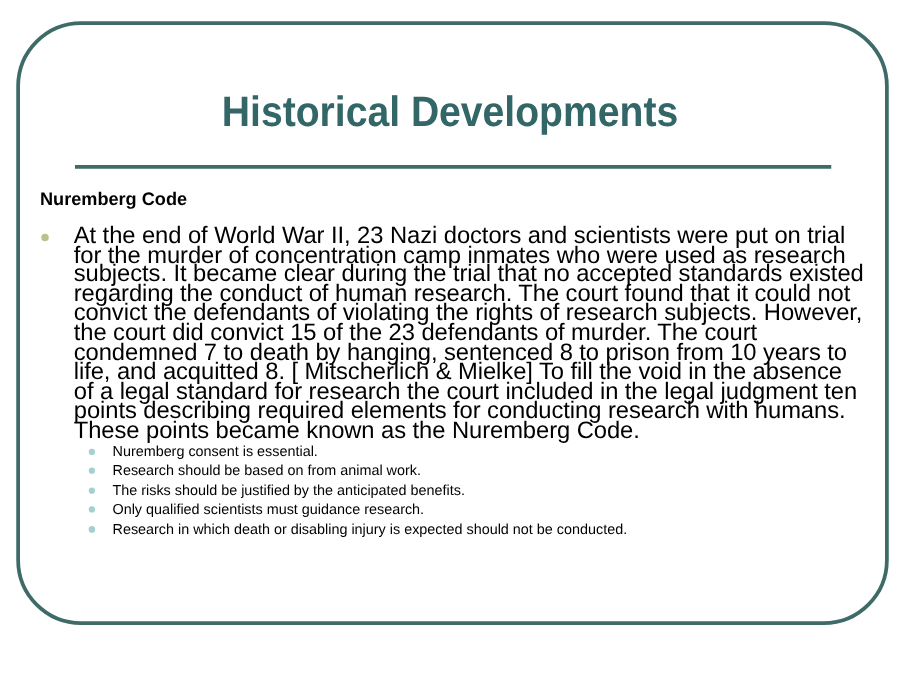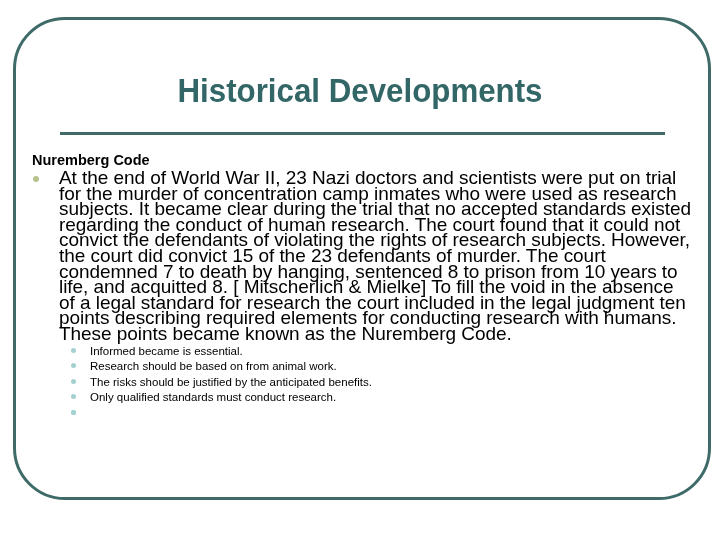--- a/index.html
+++ b/index.html
@@ -22,21 +22,21 @@
     }
     .rule {
       position: absolute; left: 60px; top: 132px; width: 605px; height: 3px;
       background: #3e6b68;
     }
     .content {
       position: absolute; left: 32px; top: 152px; width: 660px;
       color: #000; 
     }
     .heading {
-      font-weight: bold; font-size: 14.5px; line-height: 17px; margin: 0 0 1px 0;
+      font-weight: bold; font-size: 14.5px; line-height: 17px; margin: 0 0 12px 0;
     }
     .l1 {
       position: relative; padding-left: 27px; font-size: 19px; line-height: 15.6px;
       margin: 0 0 2px 0; letter-spacing: -0.05px;
     }
     .l1 .bullet {
       position: absolute; left: 1px; top: 6px; width: 6px; height: 6px;
       border-radius: 50%; background: #b7c28c;
     }
     .l2list { margin: 2px 0 0 0; }
@@ -61,34 +61,35 @@
 
   <div class="l1">
     <span class="bullet"></span>
     <span>At the end of World War II, 23 Nazi doctors and scientists were put on trial for the murder of concentration camp inmates who were used as research subjects. It became clear during the trial that no accepted standards existed regarding the conduct of human research. The court found that it could not convict the defendants of violating the rights of research subjects. However, the court did convict 15 of the 23 defendants of murder. The court condemned 7 to death by hanging, sentenced 8 to prison from 10 years to life, and acquitted 8. [ Mitscherlich &amp; Mielke] To fill the void in the absence of a legal standard for research the court included in the legal judgment ten points describing required elements for conducting research with humans. These points became known as the Nuremberg Code.</span>
   </div>
 
 
   <div class="l2list">
     <div class="l2">
       <span class="bullet2"></span>
-      <span>Informed became is essential.</span>
+      <span>Nuremberg consent is essential.</span>
     </div>
     <div class="l2">
       <span class="bullet2"></span>
       <span>Research should be based on from animal work.</span>
     </div>
     <div class="l2">
       <span class="bullet2"></span>
       <span>The risks should be justified by the anticipated benefits.</span>
     </div>
     <div class="l2">
       <span class="bullet2"></span>
-      <span>Only qualified standards must conduct research.</span>
+      <span>Only qualified scientists must guidance research.</span>
     </div>
     <div class="l2">
       <span class="bullet2"></span>
     </div>
     <div class="l2">
       <span class="bullet2"></span>
+      <span>Research in which death or disabling injury is expected should not be conducted.</span>
     </div>
   </div>
 </div>
 
 </body></html>

